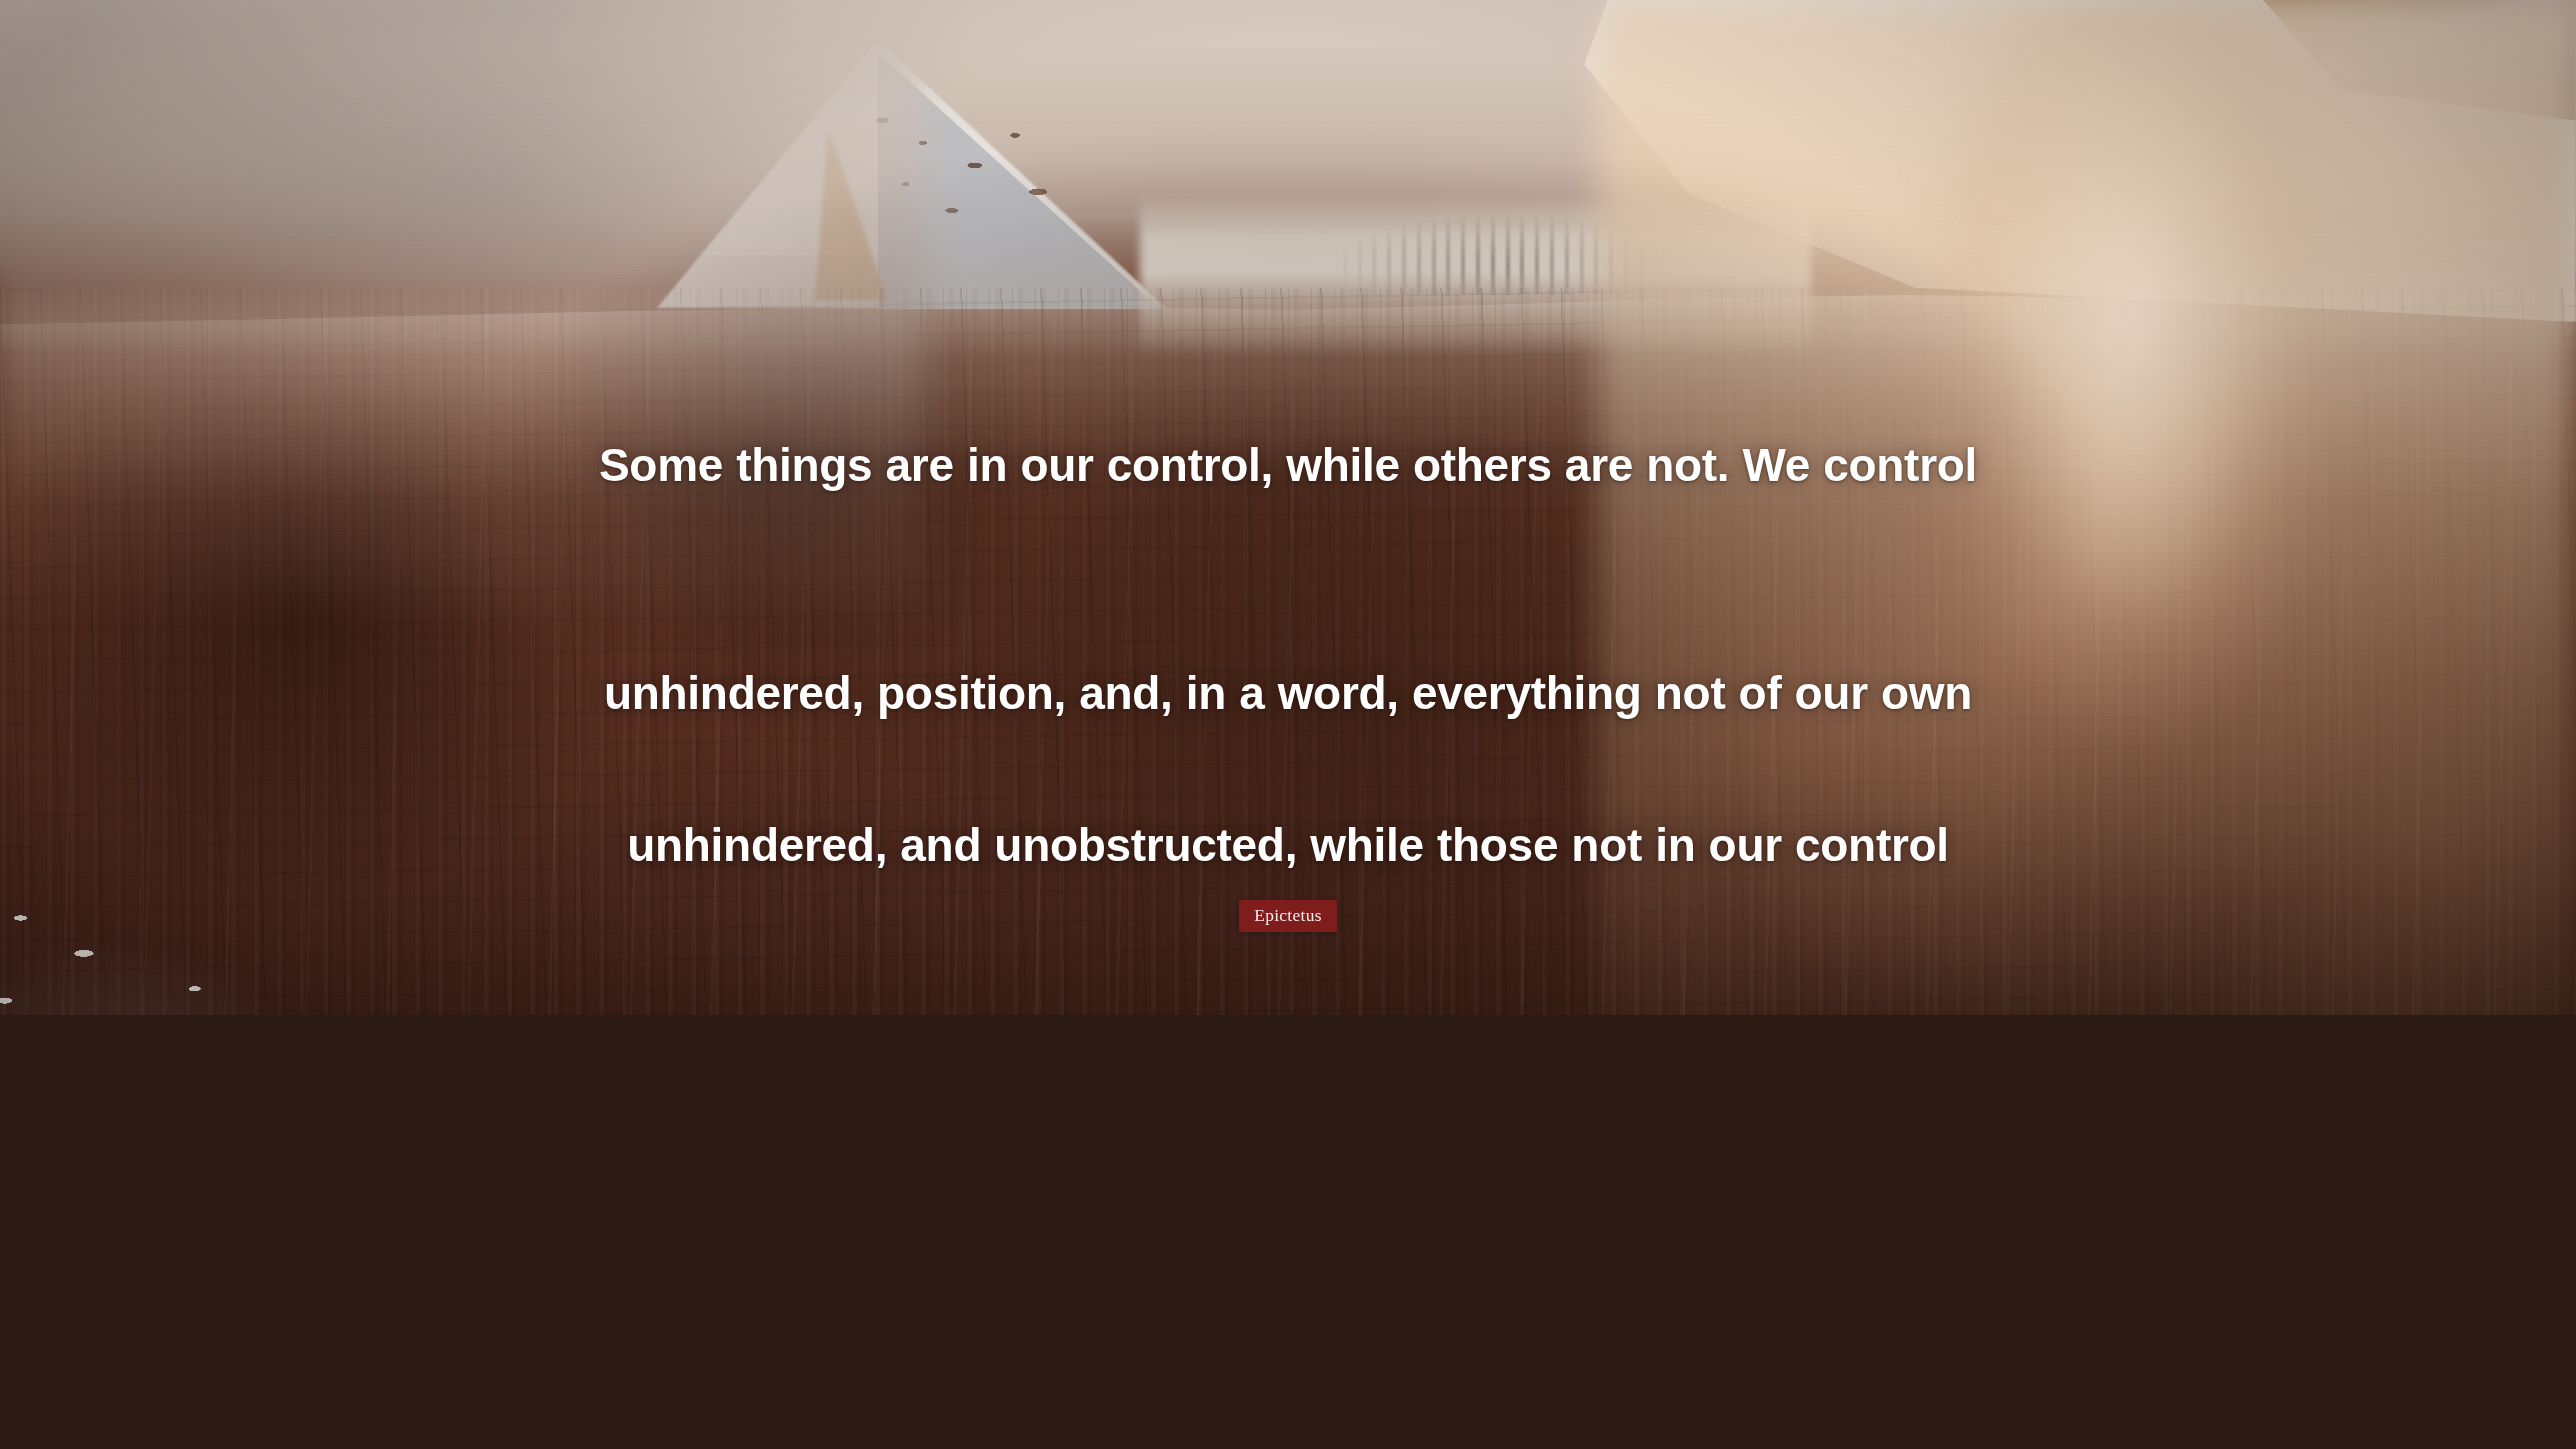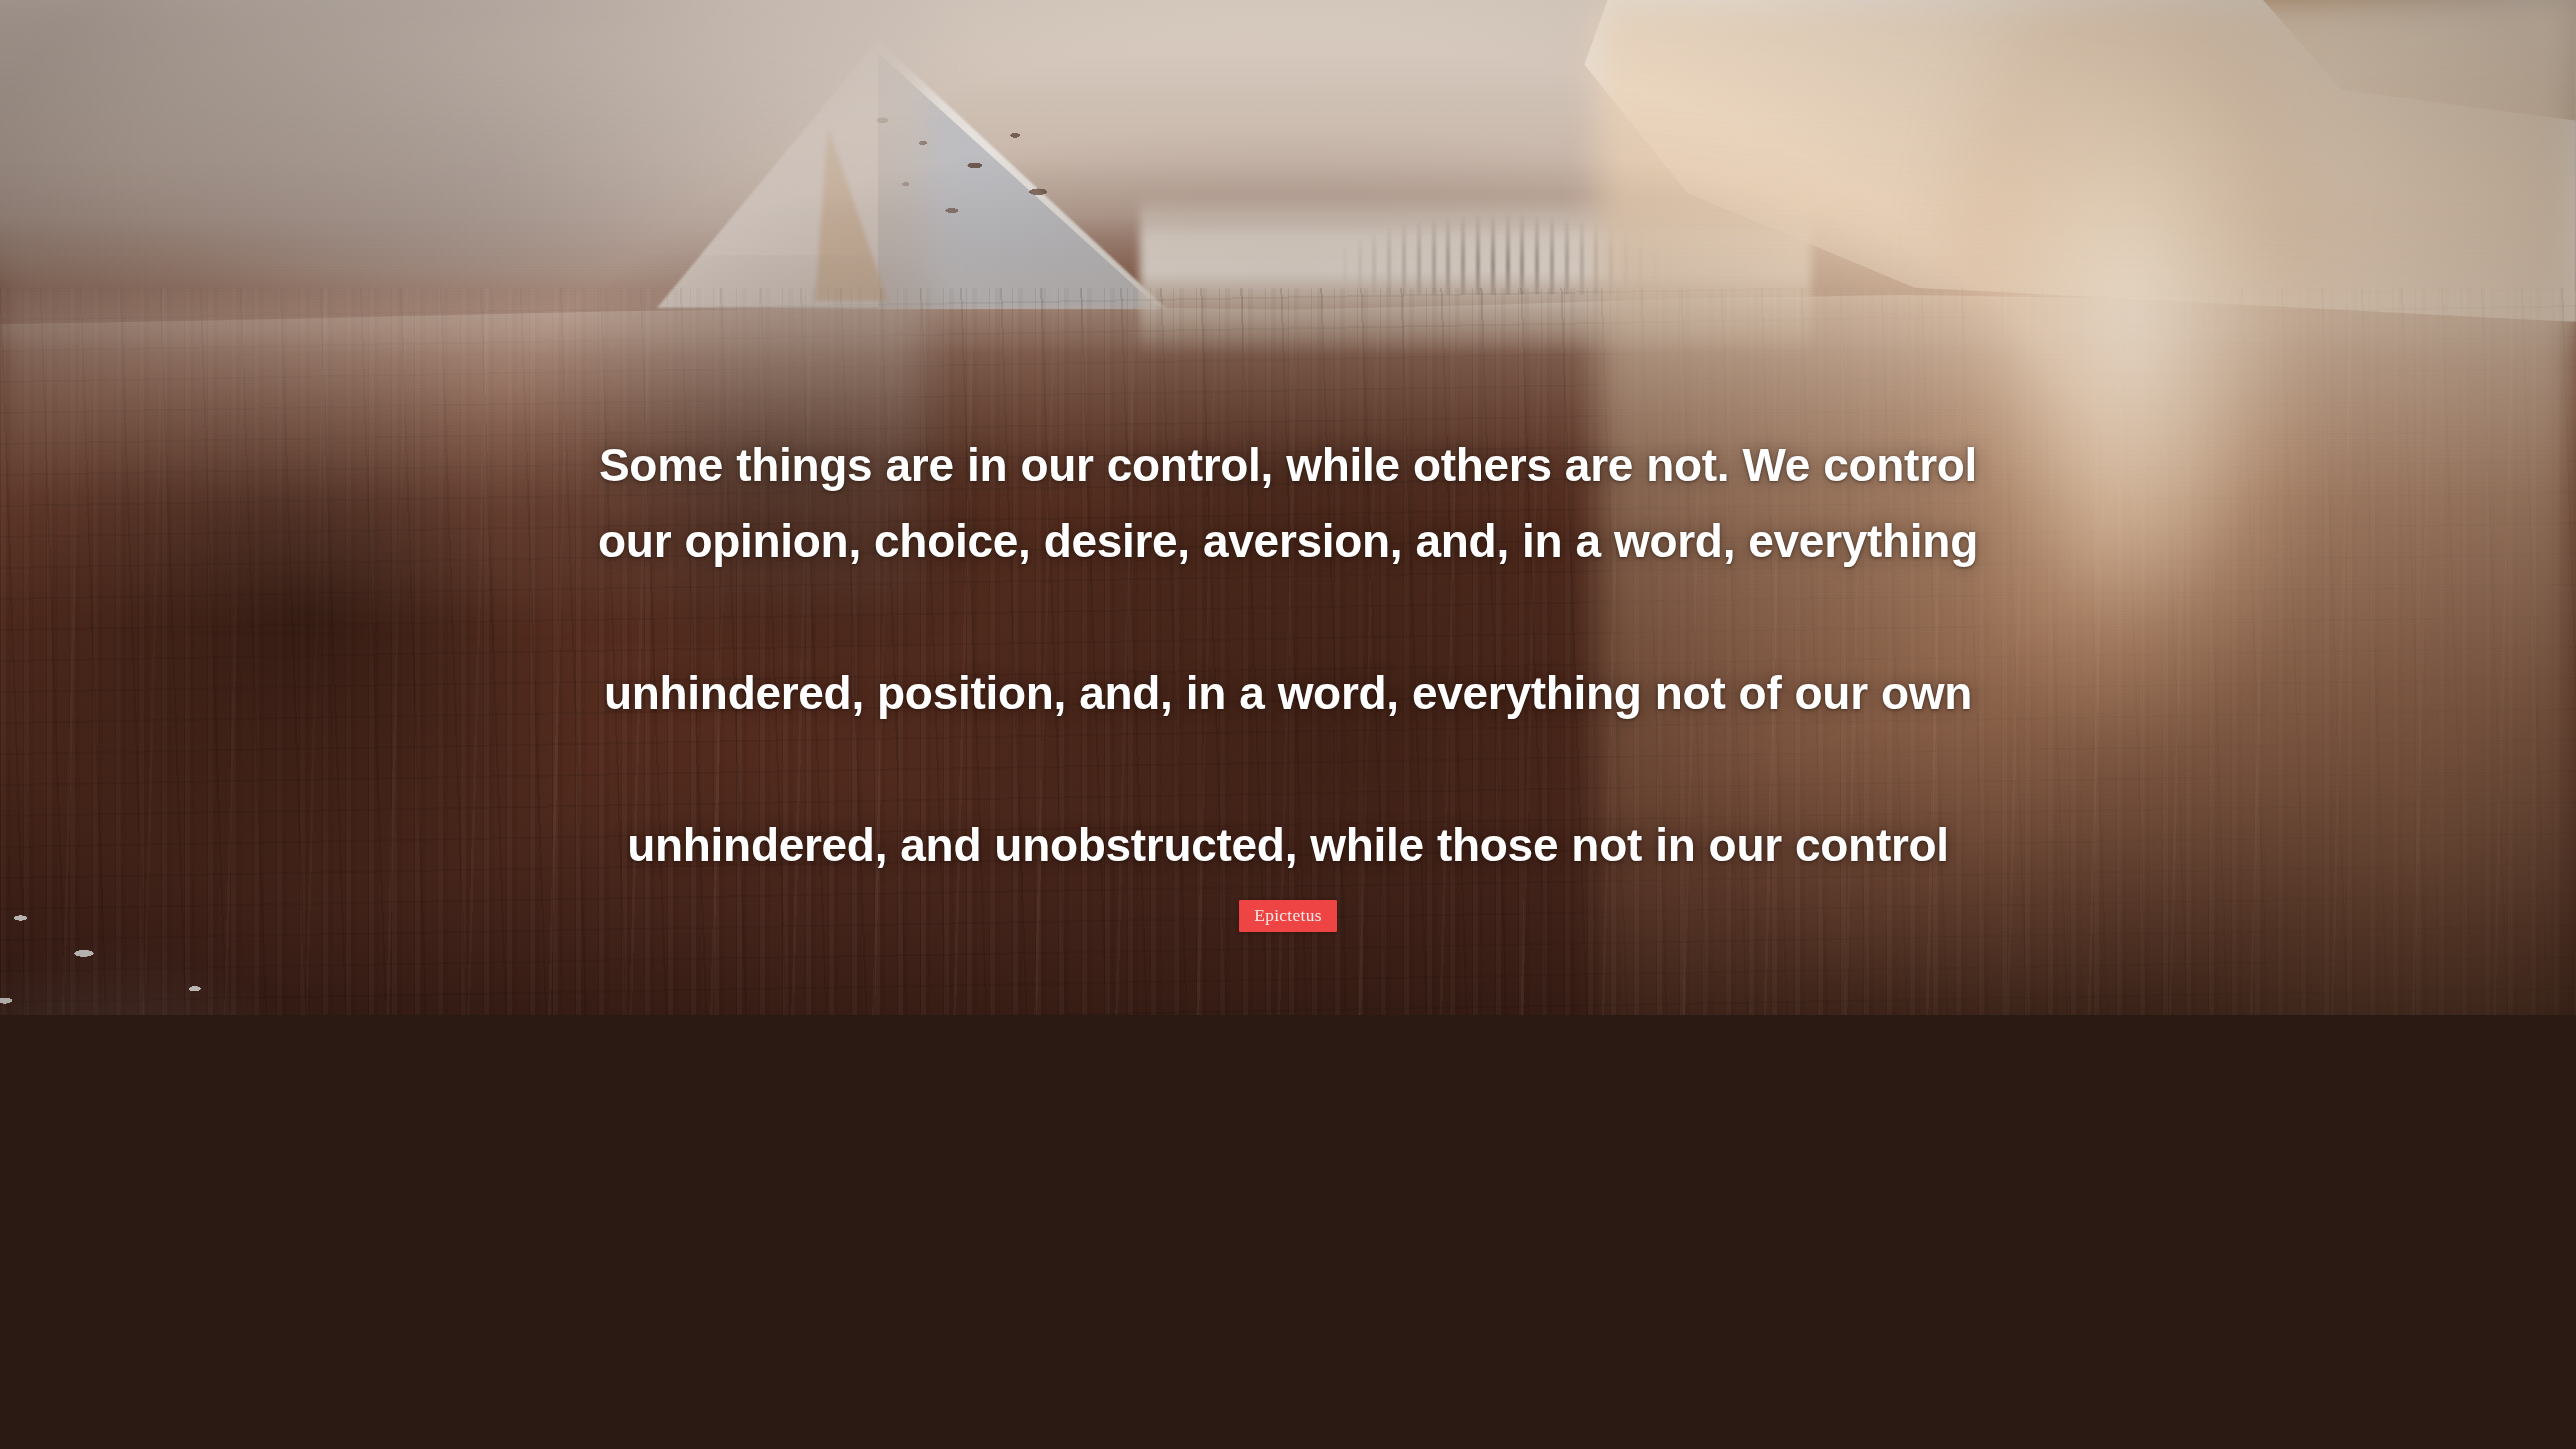--- a/index.html
+++ b/index.html
@@ -320,21 +320,21 @@
     line-height:76px;
     letter-spacing:-0.3px;
     text-shadow:
       0 1.3px 3.4px rgba(28,14,8,0.55),
       0 0 17.4px rgba(28,14,8,0.35);
     word-spacing:0.7px;
   }
 
   #author-badge {
     margin-top:17.4px;
-    background:#ef4444;
+    background:#7f1d1d;
     color:#f6eceb;
     font-family:"Liberation Serif", serif;
     font-size:17.4px;
     font-weight:400;
     letter-spacing:0.3px;
     padding:4.7px 14.8px 6px 14.8px;
     border-radius:1.3px;
     box-shadow:0 0.7px 4px rgba(20,8,6,0.35);
   }
 
@@ -398,21 +398,21 @@
   <div class="layer" id="snow-left-glow"></div>
   <div class="layer" id="talus"></div>
 
   <div class="layer" id="grain"></div>
   <div class="layer" id="vignette"></div>
 
   <div id="content">
 
     <div id="quote-text">
       <span>Some things are in our control, while others are not. We control</span><br>
-      <span>our opinion, choice, desire, aversion, and, in a word, everything</span><br>
+      <br>
       <br>
       <span>unhindered, position, and, in a word, everything not of our own</span><br>
       <br>
       <span>unhindered, and unobstructed, while those not in our control</span><br>
     </div>
 
     <div id="author-badge">Epictetus</div>
 
   </div>
 

